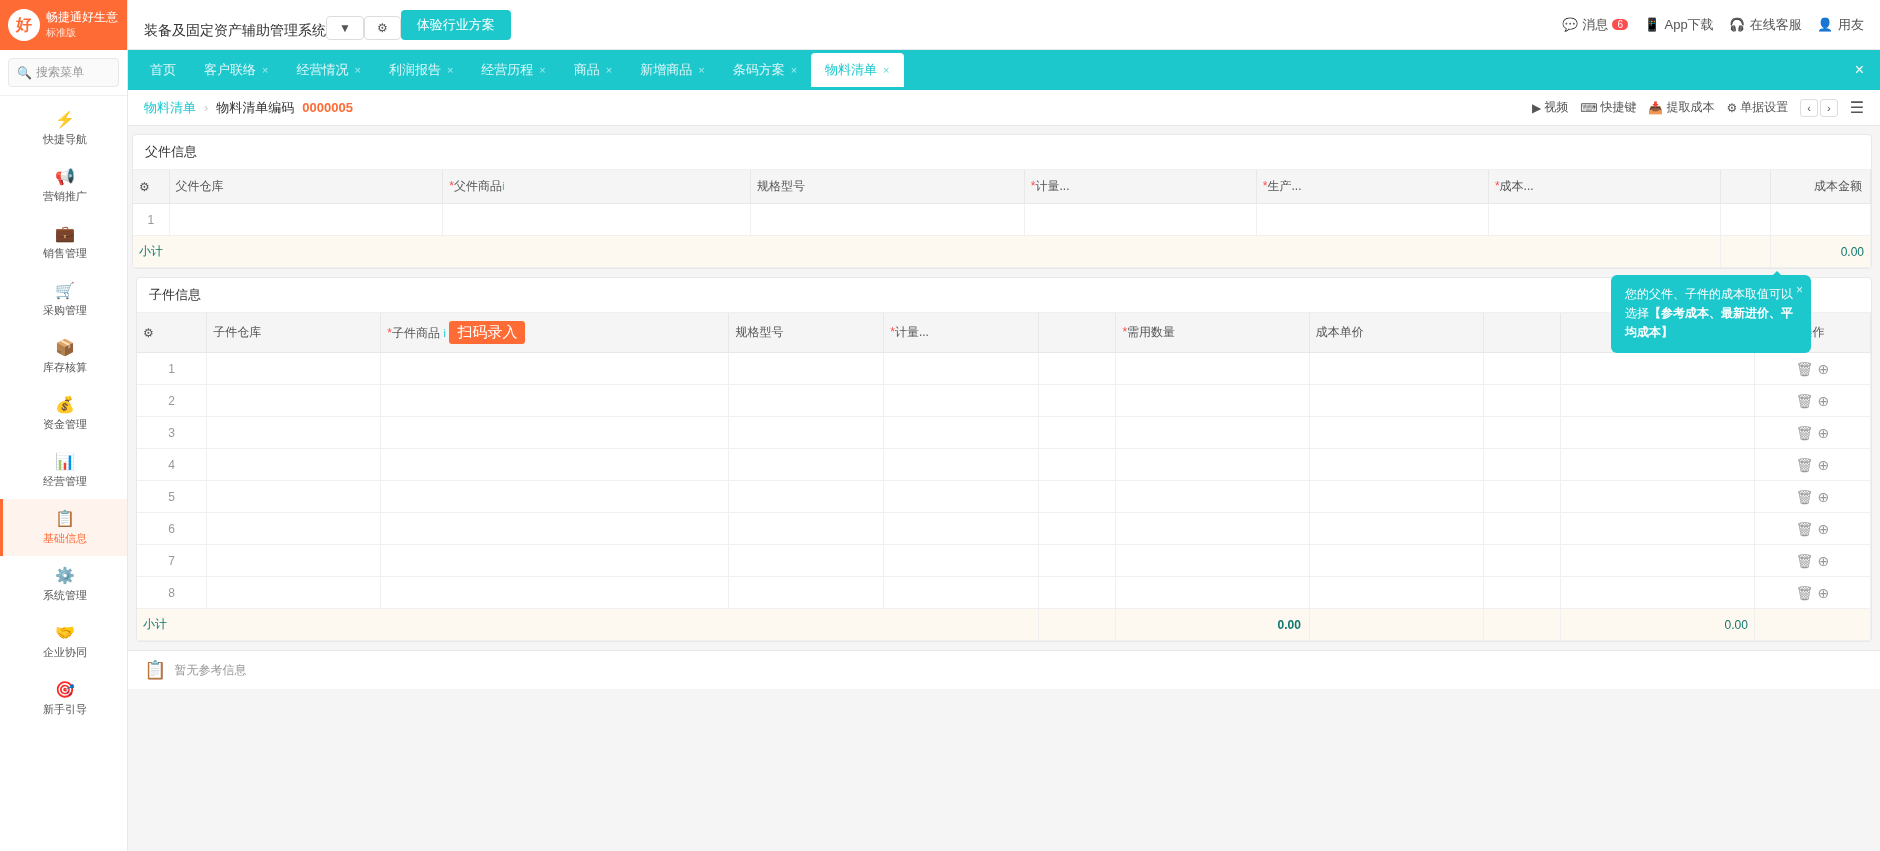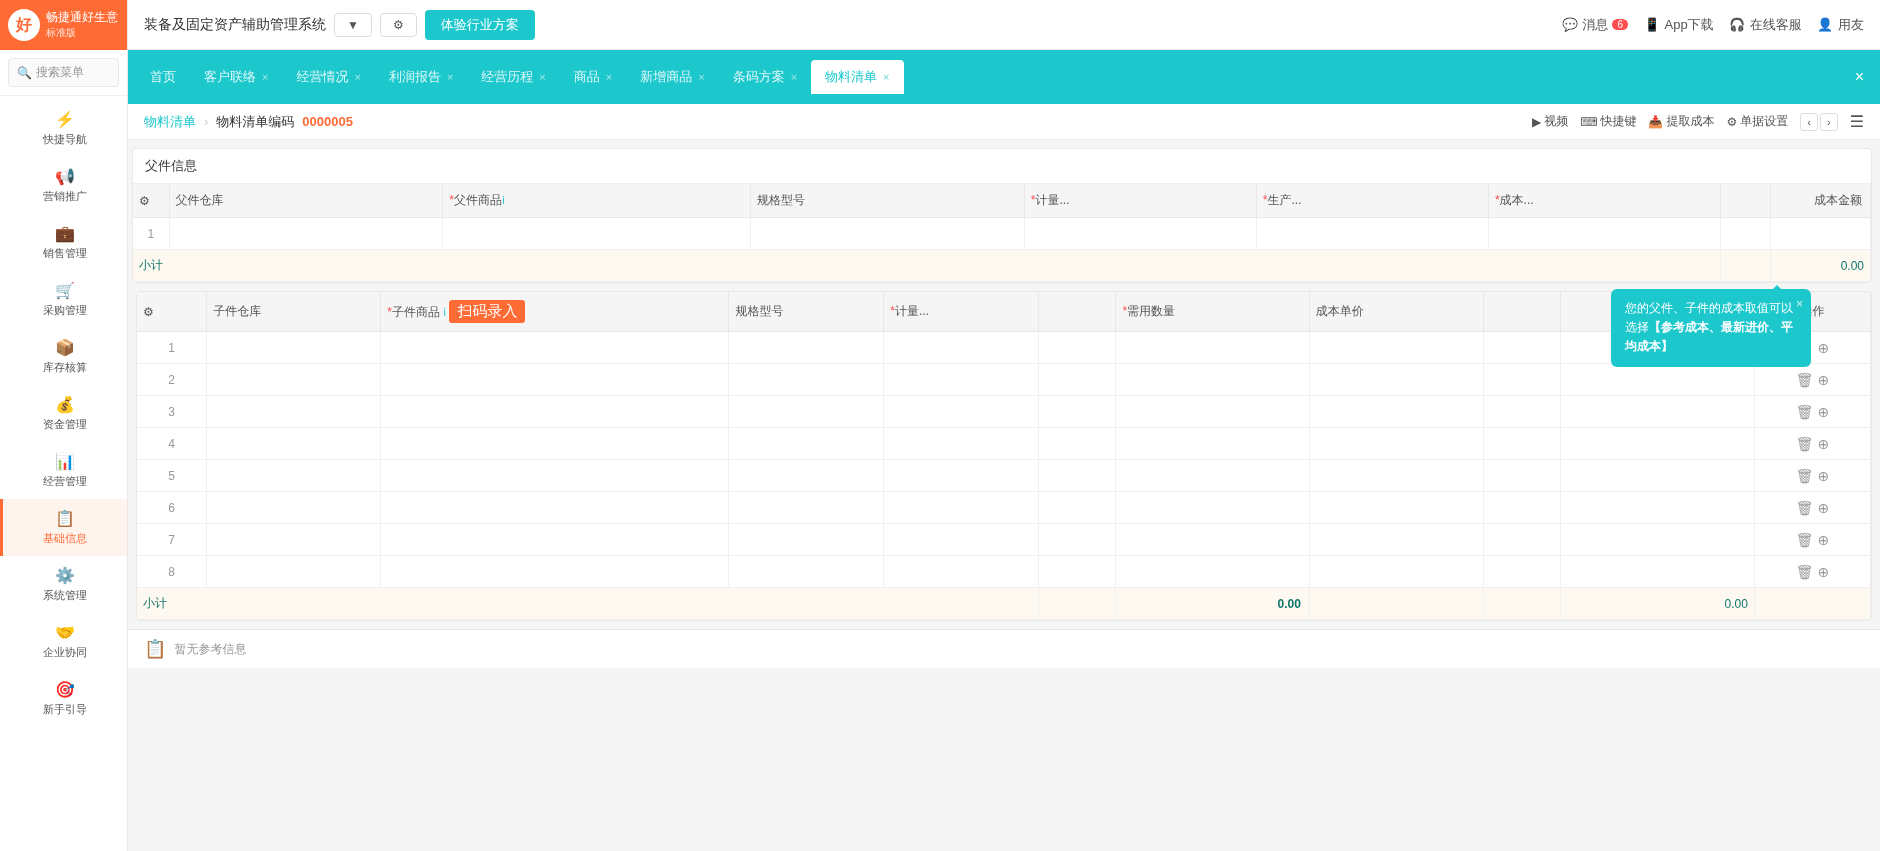--- a/index.html
+++ b/index.html
@@ -78,21 +78,21 @@
     .top-header {
       background: #fff;
       border-bottom: 1px solid #e8e8e8;
       padding: 0 16px;
       display: flex;
       align-items: center;
       justify-content: space-between;
       height: 50px;
       flex-shrink: 0;
     }
-    .header-left { display: flex; align-items: center; gap: 8px; }
+    .header-left { display: flex; align-items: flex-end; gap: 0; }
     .system-title { font-size: 14px; color: #333; }
     .header-btn {
       padding: 4px 12px;
       border: 1px solid #ddd;
       border-radius: 4px;
       background: #fff;
       cursor: pointer;
       font-size: 12px;
       color: #555;
     }
@@ -115,21 +115,21 @@
       font-size: 10px;
       min-width: 16px;
       text-align: center;
     }
 
     
     .tab-bar {
       background: #1dc8cd;
       display: flex;
       align-items: center;
-      height: 54px;
+      height: 40px;
       padding: 0 8px;
       flex-shrink: 0;
       overflow-x: auto;
     }
     .tab-item {
       padding: 8px 14px;
       color: rgba(255,255,255,0.85);
       cursor: pointer;
       font-size: 13px;
       white-space: nowrap;
@@ -490,20 +490,21 @@
         </tbody>
       </table>
 
       <div class="tooltip-popup">
         <span class="tooltip-close">×</span>
         <span>您的父件、子件的成本取值可以选择</span><span class="tooltip-highlight">【参考成本、最新进价、平均成本】</span>
       </div>
     </div>
 
     <div class="section" style="margin: 4px 8px 8px 8px;">
+      <div class="section-title">子件信息</div>
       <table class="data-table">
         <thead>
           <tr>
             <th class="th-setting col-setting">⚙</th>
             <th style="width:90px;">子件仓库</th>
             <th style="width:180px;">
               <span class="required-star">*</span>子件商品
               <span style="color:#1dc8cd;font-size:11px;">ℹ</span>
               <button class="scan-btn">扫码录入</button>
             </th>

